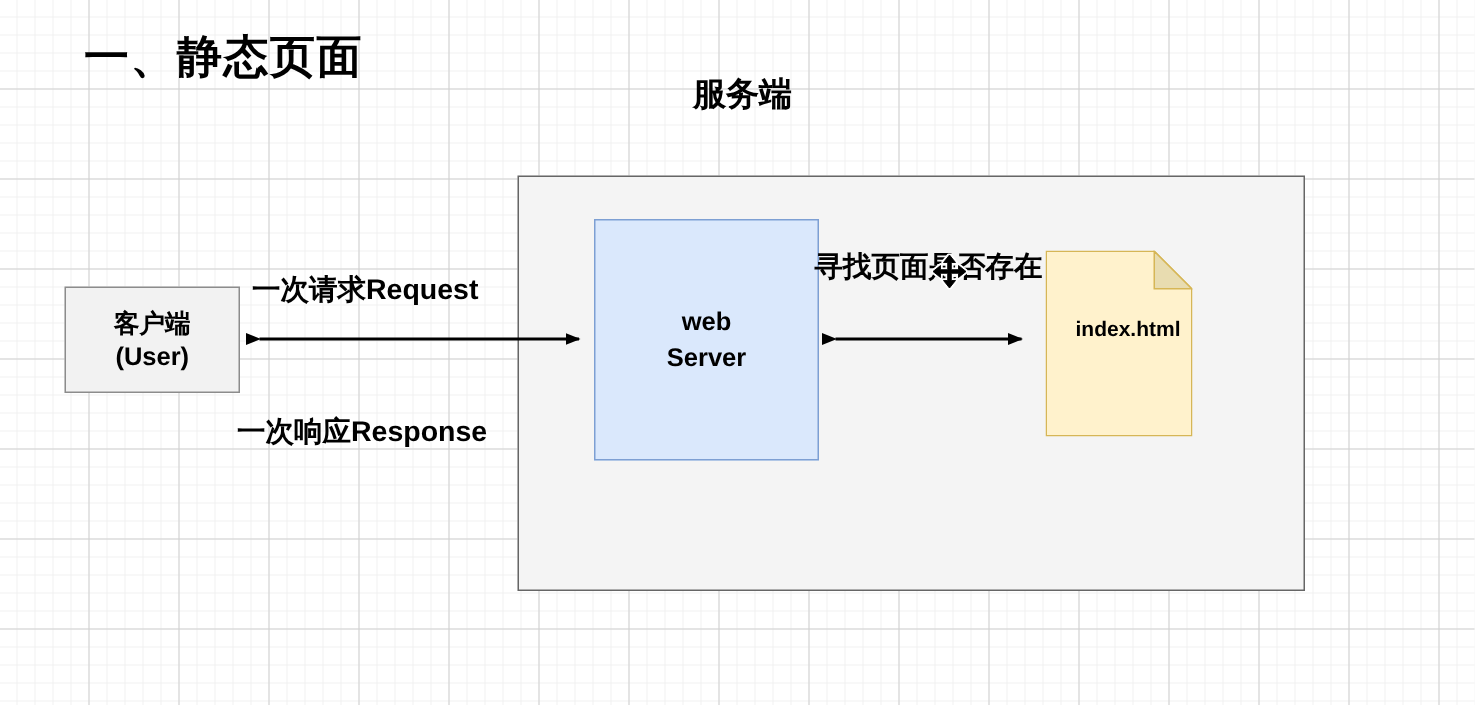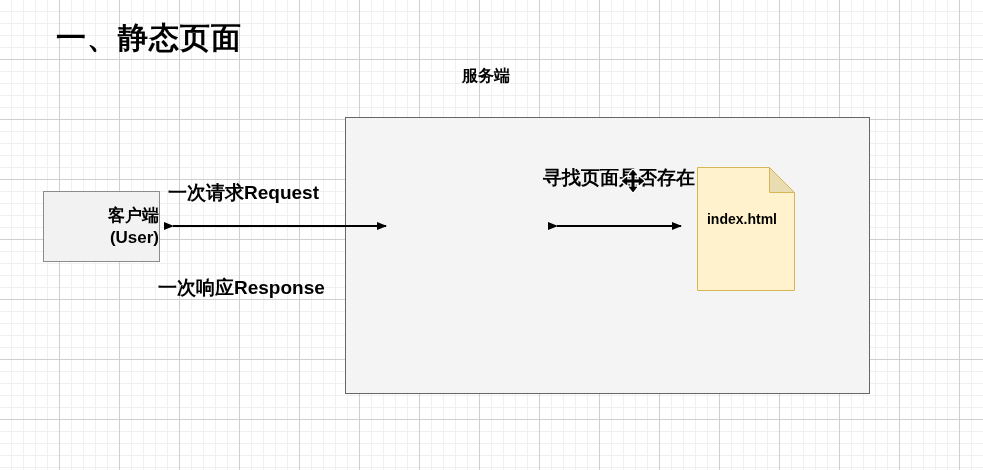--- a/index.html
+++ b/index.html
@@ -41,22 +41,22 @@
     font-weight: bold;
     color: #000000;
     letter-spacing: 1px;
     white-space: nowrap;
   }
 
   
   .server-heading {
     position: absolute;
     left: 462px;
-    top: 66px;
-    font-size: 16px;
+    top: 48px;
+    font-size: 22px;
     font-weight: bold;
     color: #000000;
     white-space: nowrap;
   }
 
   
   .server-container {
     position: absolute;
     left: 345px;
     top: 117px;
@@ -72,21 +72,21 @@
     position: absolute;
     left: 43px;
     top: 191px;
     width: 117px;
     height: 71px;
     background-color: #f2f2f2;
     border: 1px solid #8c8c8c;
     box-sizing: border-box;
     display: flex;
     flex-direction: column;
-    align-items: flex-end;
+    align-items: center;
     justify-content: center;
   }
   .client-box .line {
     font-size: 17px;
     font-weight: bold;
     color: #000000;
     line-height: 22px;
     white-space: nowrap;
   }
 
@@ -122,21 +122,21 @@
     height: 124px;
   }
   .note-shape svg {
     display: block;
   }
   .note-label {
     position: absolute;
     left: 0;
     top: 44px;
     width: 90px;
-    text-align: center;
+    text-align: right;
     font-size: 14px;
     font-weight: bold;
     color: #000000;
     white-space: nowrap;
   }
 
   
   .arrow-layer {
     position: absolute;
     left: 0;
@@ -176,20 +176,24 @@
 
   <div class="server-heading">服务端</div>
 
   <div class="server-container"></div>
 
   <div class="client-box">
     <div class="line">客户端</div>
     <div class="line">(User)</div>
   </div>
 
+  <div class="webserver-box">
+    <div class="line">web</div>
+    <div class="line">Server</div>
+  </div>
 
   <div class="note-shape">
     <svg width="98" height="124" viewBox="0 0 98 124">
       <path d="M0.5,0.5 L72.5,0.5 L97.5,25.5 L97.5,123.5 L0.5,123.5 Z" fill="#fff2cc" stroke="#d6b656" stroke-width="1"></path>
       <path d="M72.5,0.5 L97.5,25.5 L72.5,25.5 Z" fill="#e8dcb0" stroke="#d6b656" stroke-width="1"></path>
     </svg>
     <div class="note-label">index.html</div>
   </div>
 
   <svg class="arrow-layer">

